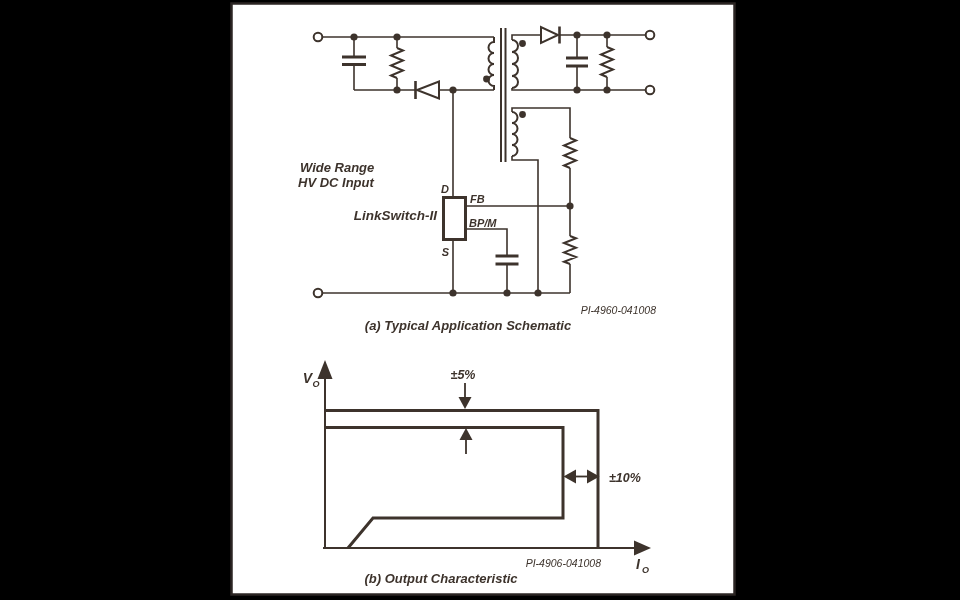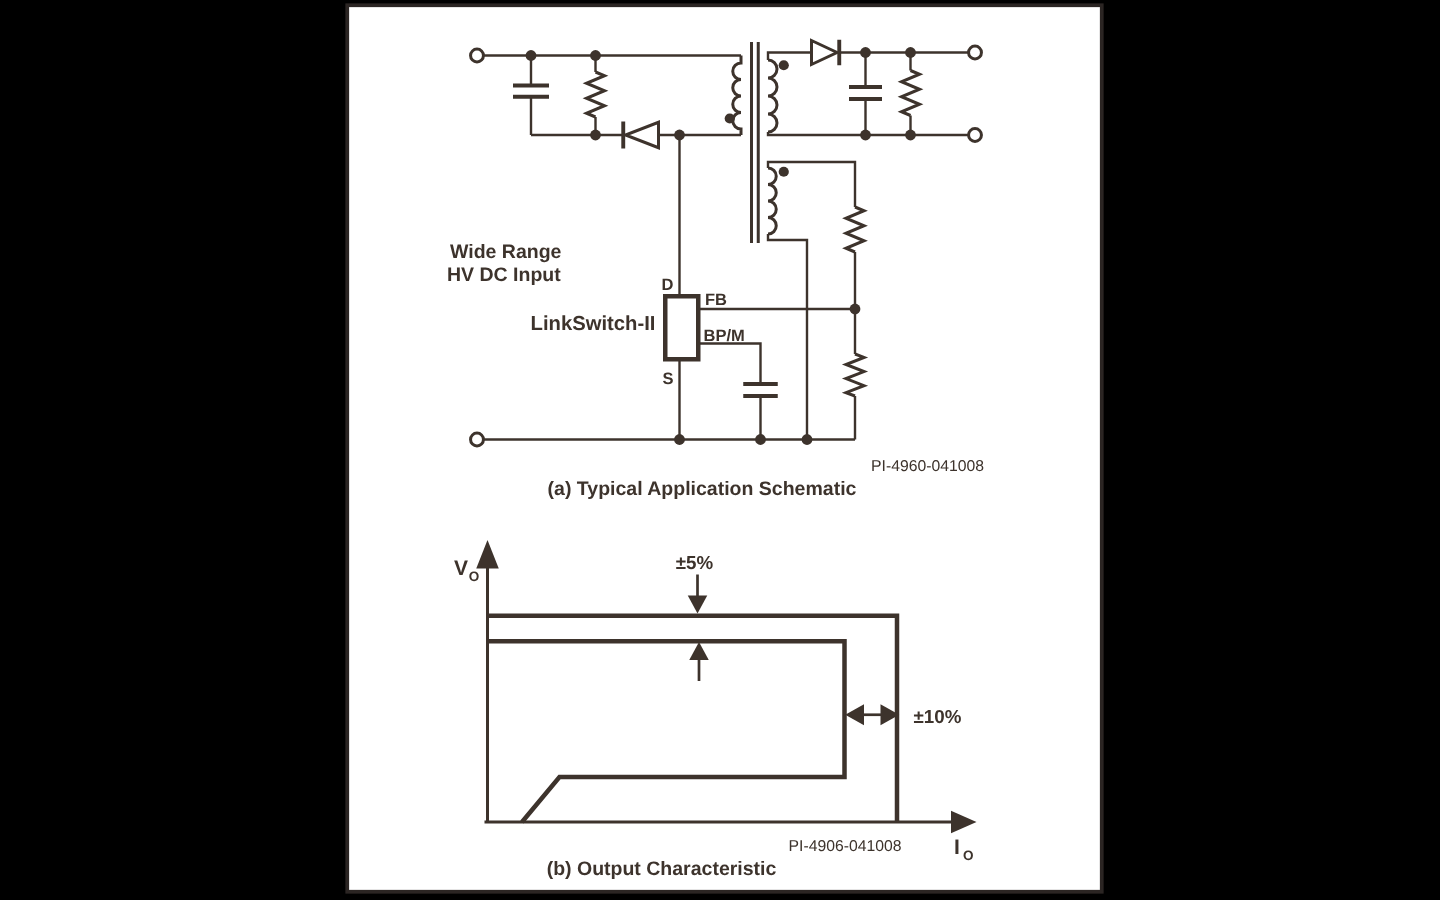--- a/index.html
+++ b/index.html
@@ -1,18 +1,18 @@
 <!DOCTYPE html>
 <html style="--ink: #3d332c; --panel: #ffffff; --background: #000000;"><head>
 <meta charset="utf-8">
 <style>
   :root { --ink:#3d332c; --panel:#ffffff; --background:#000000; --frame:#2b2523; }
   * { margin:0; padding:0; box-sizing:border-box; }
   html,body { width:960px; height:600px; overflow:hidden; background:var(--background); }
-  #screen { position:relative; width:960px; height:600px; background:var(--background); }
+  #screen { position:relative; width:960px; height:600px; background:var(--background);font-style:italic; }
   svg { position:absolute; left:0; top:0; }
   .wire   { stroke:var(--ink); stroke-width:1.6; fill:none; }
   .comp   { stroke:var(--ink); stroke-width:2;   fill:none; }
   .plate  { stroke:var(--ink); stroke-width:2.8; fill:none; }
   .core   { stroke:var(--ink); stroke-width:2;   fill:none; }
   .diode  { stroke:var(--ink); stroke-width:2;   fill:var(--panel); }
   .bar    { stroke:var(--ink); stroke-width:2.6; fill:none; }
   .icbody { stroke:var(--ink); stroke-width:3;   fill:var(--panel); }
   .dot    { fill:var(--ink); stroke:none; }
   .term   { fill:var(--panel); stroke:var(--ink); stroke-width:2; }

